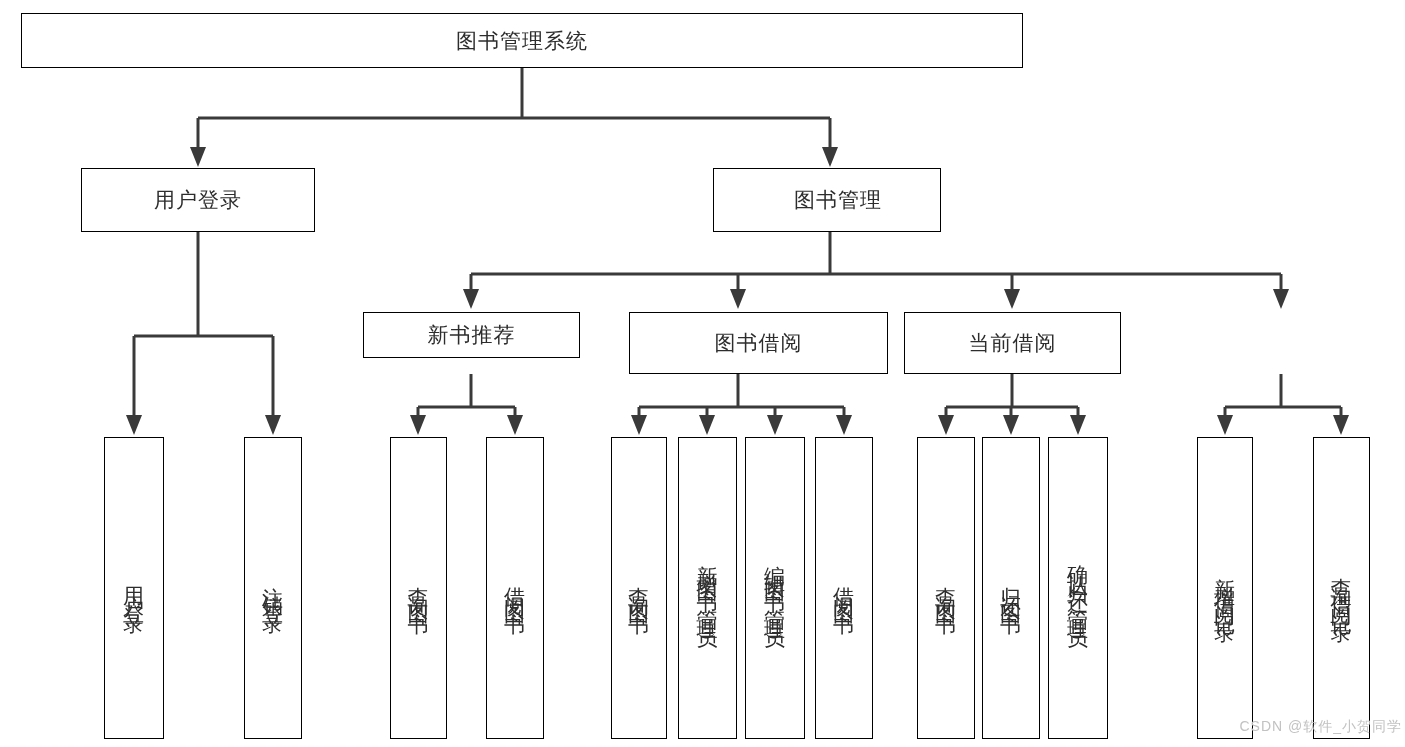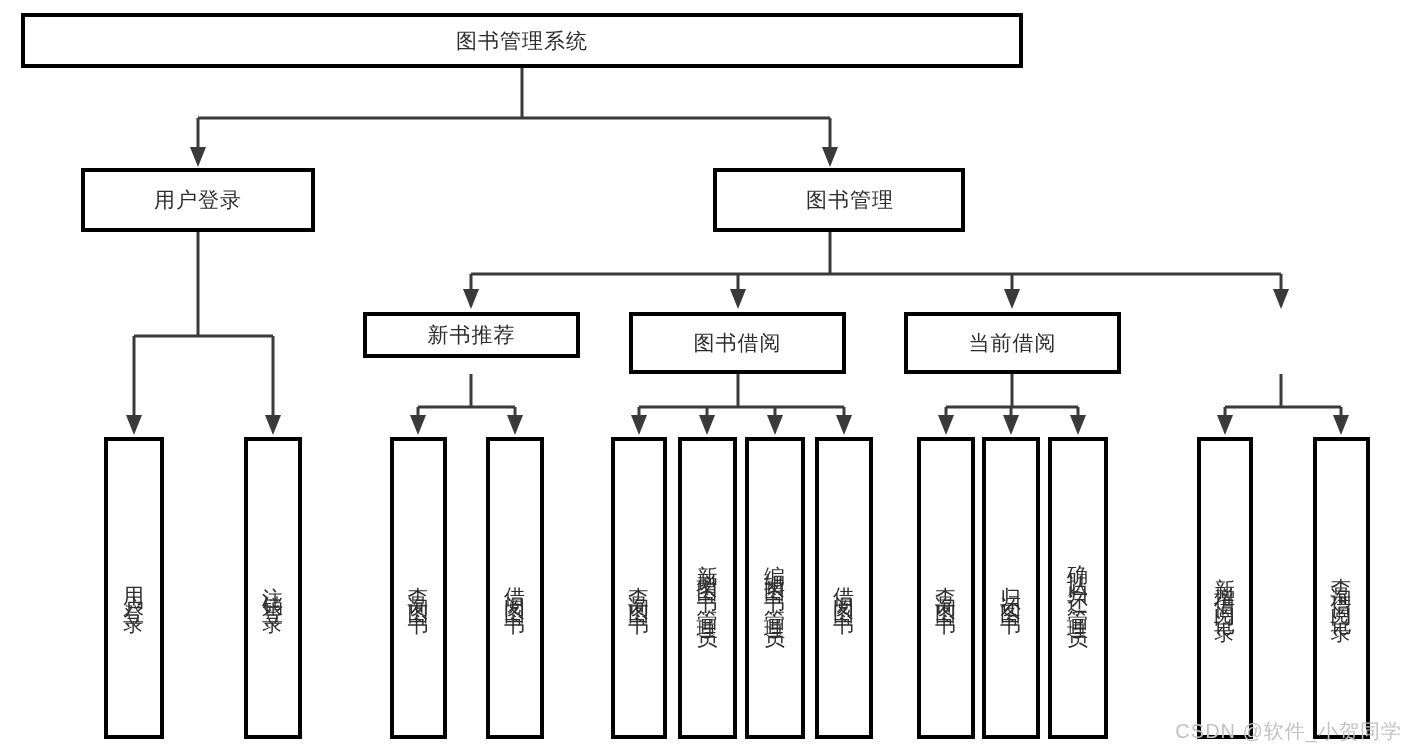--- a/index.html
+++ b/index.html
@@ -10,38 +10,38 @@
     font-family:"Liberation Sans","DejaVu Sans",sans-serif;
     overflow:hidden;
   }
   .connector-layer{
     position:absolute;left:0;top:0;width:1405px;height:747px;
     pointer-events:none;
   }
   .box{
     position:absolute;
     box-sizing:border-box;
-    border:4px solid #000000;
+    border:1px solid #000000;
     background:#ffffff;
     display:flex;align-items:center;justify-content:center;
     color:#2d2d2d;
   }
   .h-box{font-size:21px;letter-spacing:1px;}
   .v-box{font-size:21px;}
   .v-box .vtext{
     writing-mode:vertical-rl;
     text-orientation:mixed;
     letter-spacing:9px;
     line-height:1;
   }
   .watermark{
     position:absolute;
     top:718px;right:3px;width:260px;
     text-align:right;
-    font-size:20px;
+    font-size:14px;
     color:#c2c2c2;
     letter-spacing:1px;
     z-index:5;
   }
 </style>
 </head>
 <body>
 
 <div class="canvas">
 
@@ -118,28 +118,28 @@
     </g>
   </svg>
 
   <div class="box h-box" style="left:21px;top:13px;width:1002px;height:55px;">
     <span>图书管理系统</span>
   </div>
 
   <div class="box h-box" style="left:81px;top:168px;width:234px;height:64px;">
     <span>用户登录</span>
   </div>
-  <div class="box h-box" style="left:713px;top:168px;width:252px;height:64px;padding-left:22px;">
+  <div class="box h-box" style="left:713px;top:168px;width:228px;height:64px;padding-left:22px;">
     <span>图书管理</span>
   </div>
 
   <div class="box h-box" style="left:363px;top:312px;width:217px;height:46px;">
     <span>新书推荐</span>
   </div>
-  <div class="box h-box" style="left:629px;top:312px;width:217px;height:62px;">
+  <div class="box h-box" style="left:629px;top:312px;width:259px;height:62px;">
     <span>图书借阅</span>
   </div>
   <div class="box h-box" style="left:904px;top:312px;width:217px;height:62px;">
     <span>当前借阅</span>
   </div>
 
   <div class="box v-box" style="left:104px;top:437px;width:60px;height:302px;">
     <span class="vtext">用户登录</span>
   </div>
   <div class="box v-box" style="left:244px;top:437px;width:58px;height:302px;">

